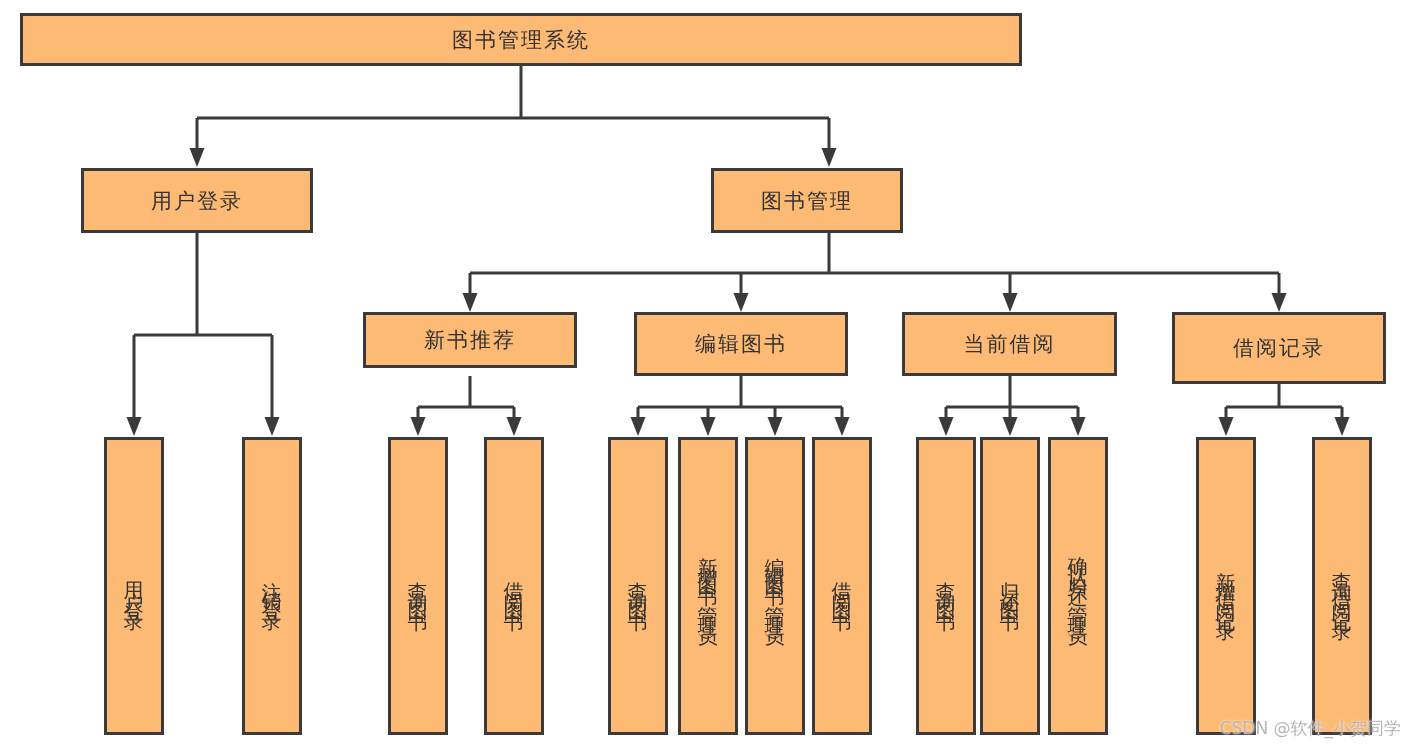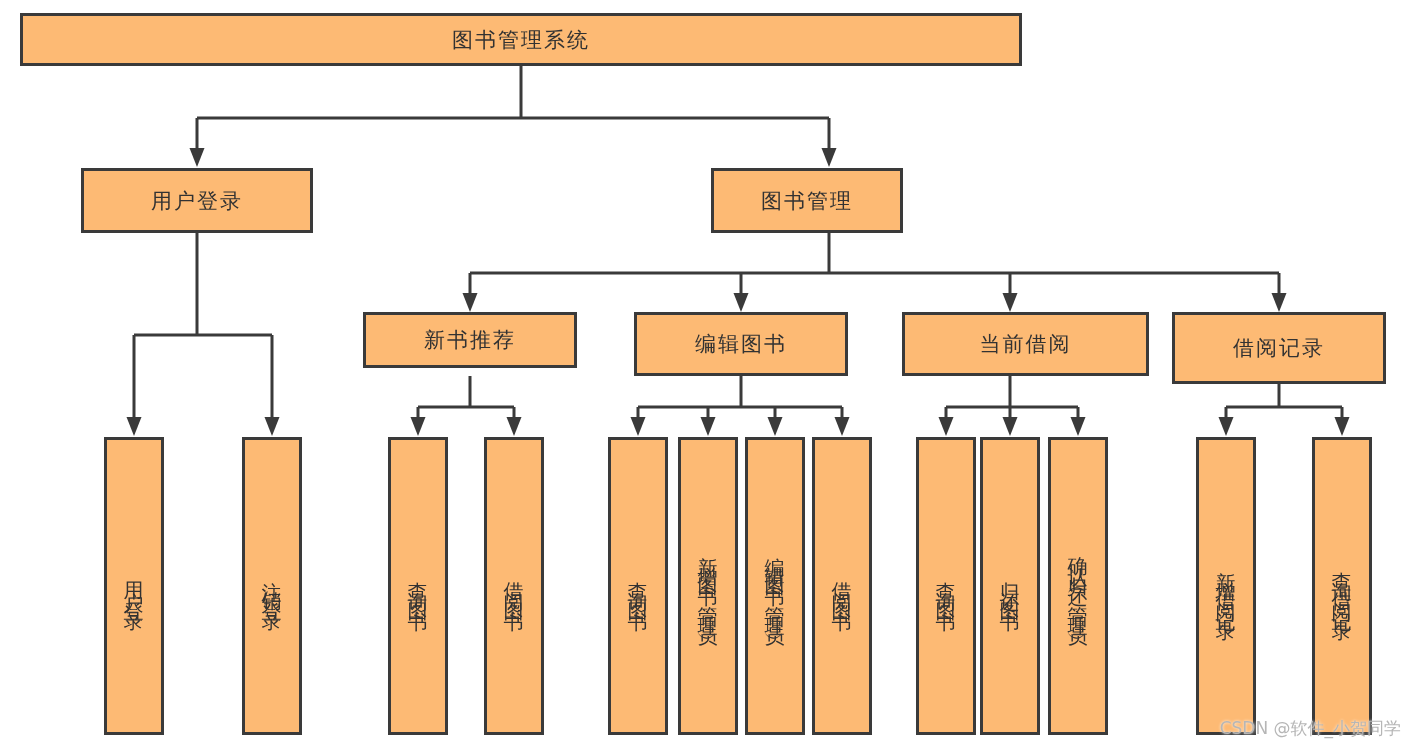--- a/index.html
+++ b/index.html
@@ -77,21 +77,21 @@
   <div class="node h" style="left:711px; top:168px; width:192px; height:65px">
     <span>图书管理</span>
   </div>
 
   <div class="node h" style="left:363px; top:312px; width:214px; height:56px">
     <span>新书推荐</span>
   </div>
   <div class="node h" style="left:634px; top:312px; width:214px; height:64px">
     <span>编辑图书</span>
   </div>
-  <div class="node h" style="left:902px; top:312px; width:247px; height:64px">
+  <div class="node h" style="left:902px; top:312px; width:215px; height:64px">
     <span>当前借阅</span>
   </div>
   <div class="node h" style="left:1172px; top:312px; width:214px; height:72px">
     <span>借阅记录</span>
   </div>
 
   <div class="node v" style="left:104px; top:437px; width:60px; height:298px">
     <span>用户登录</span>
   </div>
   <div class="node v" style="left:242px; top:437px; width:60px; height:298px">

